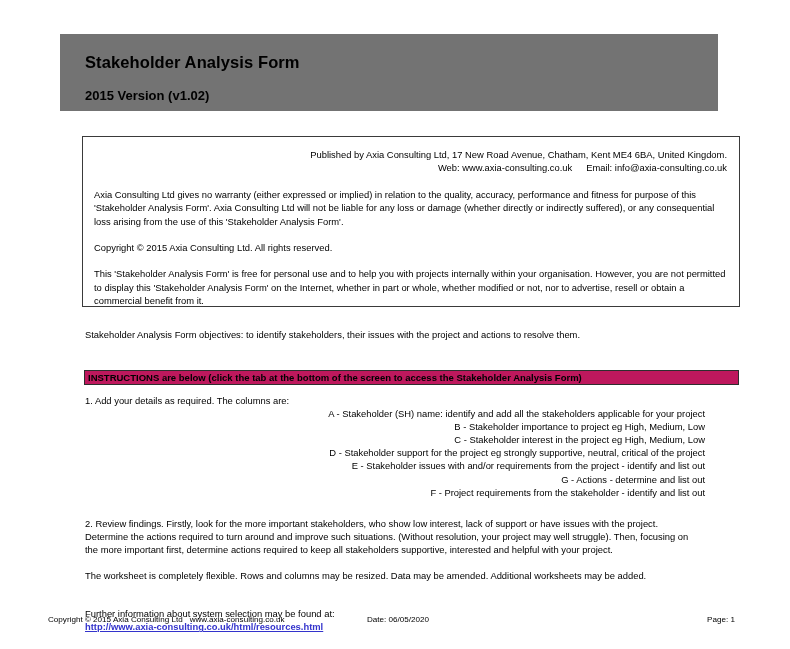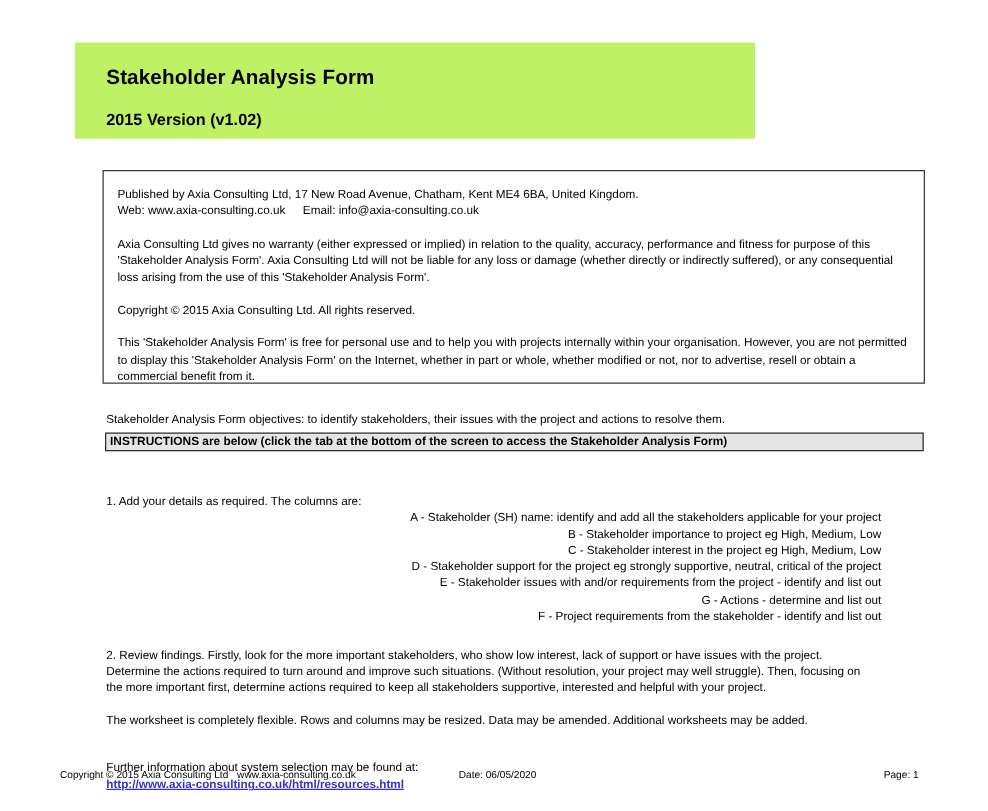--- a/index.html
+++ b/index.html
@@ -14,23 +14,23 @@
     color: #000000;
     position: relative;
     overflow: hidden;
   }
 
   
   .title-band {
     position: absolute;
     left: 60px;
     top: 34px;
-    width: 544px;
+    width: 658px;
     height: 77px;
-    background: #bef264;
+    background: #737373;
   }
   .doc-title {
     position: absolute;
     left: 25px;
     top: 19px;
     font-size: 16.5px;
     font-weight: bold;
     letter-spacing: 0.1px;
   }
   .doc-version {
@@ -56,41 +56,41 @@
     padding: 11px 12px 0 11px;
     font-size: 9.4px;
     line-height: 13.4px;
   }
   .legal-inner p {
     margin: 0 0 13px 0;
   }
   .legal-inner p.tight {
     margin-bottom: 0;
   }
-  .legal-line { display: block; }
+  .legal-line { display: block; text-align: right; }
   .spacer-web { display: inline-block; width: 14px; }
 
   
   .objectives {
     position: absolute;
     left: 85px;
     top: 328px;
     font-size: 9.4px;
     line-height: 13px;
     white-space: nowrap;
   }
 
   
   .instructions-bar {
     position: absolute;
     left: 84px;
-    top: 346px;
+    top: 370px;
     width: 655px;
     height: 15px;
-    background: #e5e5e5;
+    background: #be185d;
     border: 1.2px solid #2e2e2e;
     box-sizing: border-box;
     text-align: center;
   }
   .instructions-bar .label {
     position: absolute;
     left: 3px;
     top: 1px;
     font-size: 9.5px;
     font-weight: bold;

